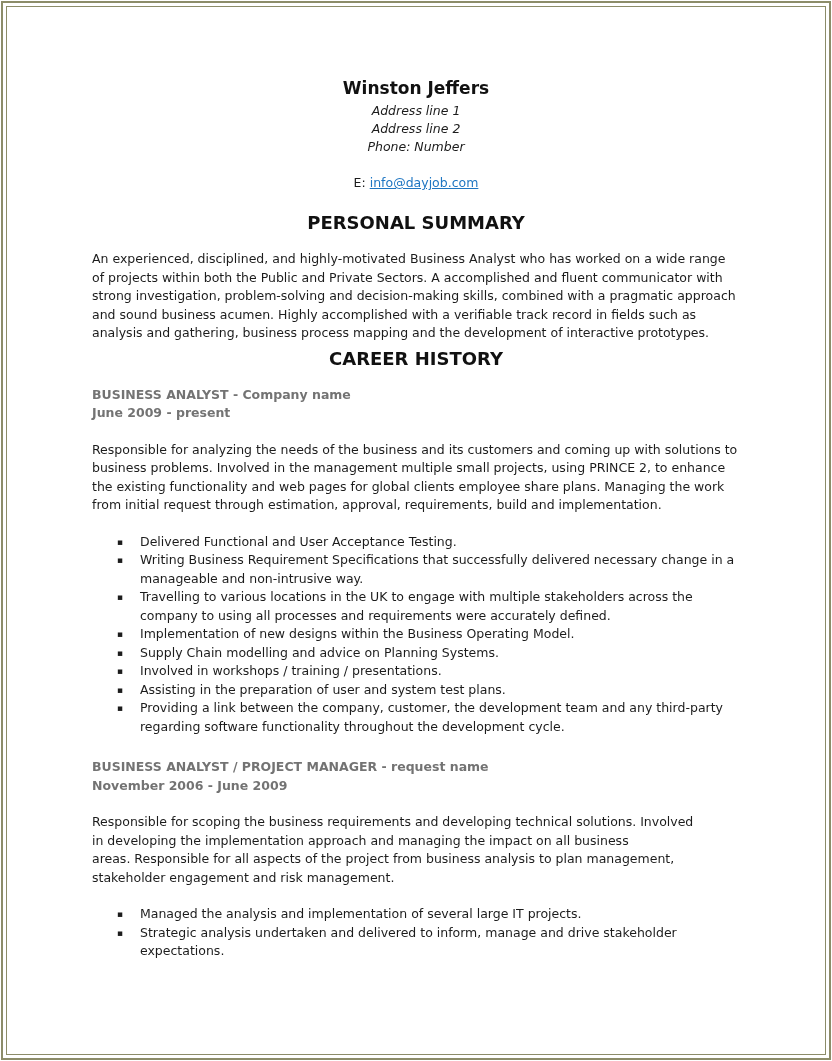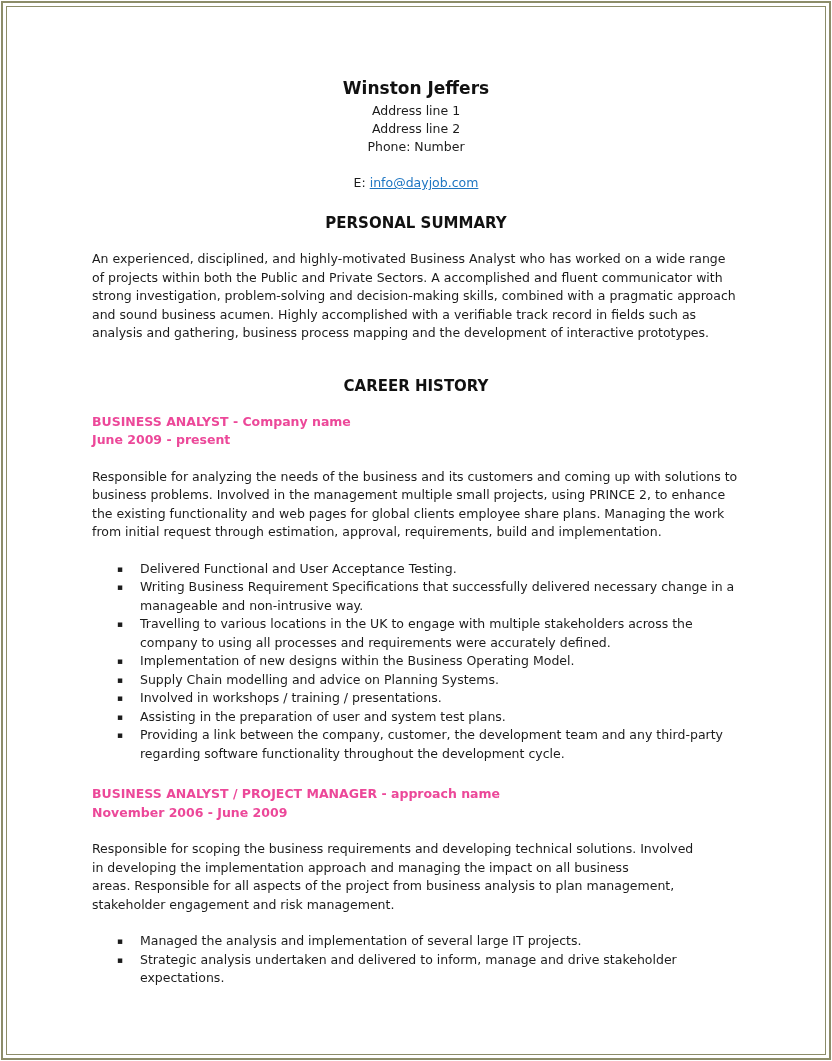--- a/index.html
+++ b/index.html
@@ -40,44 +40,45 @@
     margin: 0 0 4px 0;
     text-align: center;
     font-size: 17px;
     line-height: 20px;
     font-weight: bold;
     color: #111111;
   }
   .contact-line {
     text-align: center;
     line-height: 18px;
+    font-style: italic;
   }
   .email-line { text-align: center; line-height: 18px; margin-top: 18px; }
   .email-link {
     color: #1f76c2;
     text-decoration: underline;
     cursor: pointer;
   }
   .section-heading {
     margin: 0;
     text-align: center;
-    font-size: 15px;
+    font-size: 18px;
     font-weight: bold;
     line-height: 18px;
     color: #111111;
   }
   .heading-personal { margin-top: 22px; }
-  .heading-career { margin-top: 34px; }
+  .heading-career { margin-top: 7px; }
   .para {
     margin: 18px 0 0 0;
   }
   .job-title-block {
     margin-top: 18px;
     font-weight: bold;
-    color: #ec4899;
+    color: #737373;
   }
   .job-title, .job-dates {
     line-height: 18.5px;
   }
   .job-summary-preline { white-space: pre-line; }
   .bullet-list {
     list-style: none;
     margin: 18px 0 0 0;
     padding: 0;
   }
@@ -129,21 +130,21 @@
         <li><span class="bullet-marker">▪</span><span>Implementation of new designs within the Business Operating Model.</span></li>
         <li><span class="bullet-marker">▪</span><span>Supply Chain modelling and advice on Planning Systems.</span></li>
         <li><span class="bullet-marker">▪</span><span>Involved in workshops / training / presentations.</span></li>
         <li><span class="bullet-marker">▪</span><span>Assisting in the preparation of user and system test plans.</span></li>
         <li><span class="bullet-marker">▪</span><span>Providing a link between the company, customer, the development team and any third-party regarding software functionality throughout the development cycle.</span></li>
       </ul>
     </div>
 
     <div class="job2">
       <div class="job-title-block">
-        <div class="job-title">BUSINESS ANALYST / PROJECT MANAGER - approach name</div>
+        <div class="job-title">BUSINESS ANALYST / PROJECT MANAGER - request name</div>
         <div class="job-dates">November 2006 - June 2009</div>
       </div>
       <p class="para job-summary-preline">Responsible for scoping the business requirements and developing technical solutions. Involved
 in developing the implementation approach and managing the impact on all business
 areas.  Responsible for all aspects of the project from business analysis to plan management,
 stakeholder engagement and risk management.</p>
       <ul class="bullet-list">
         <li><span class="bullet-marker">▪</span><span>Managed the analysis and implementation of several large IT projects.</span></li>
         <li><span class="bullet-marker">▪</span><span>Strategic analysis undertaken and delivered to inform, manage and drive stakeholder expectations.</span></li>
       </ul>

